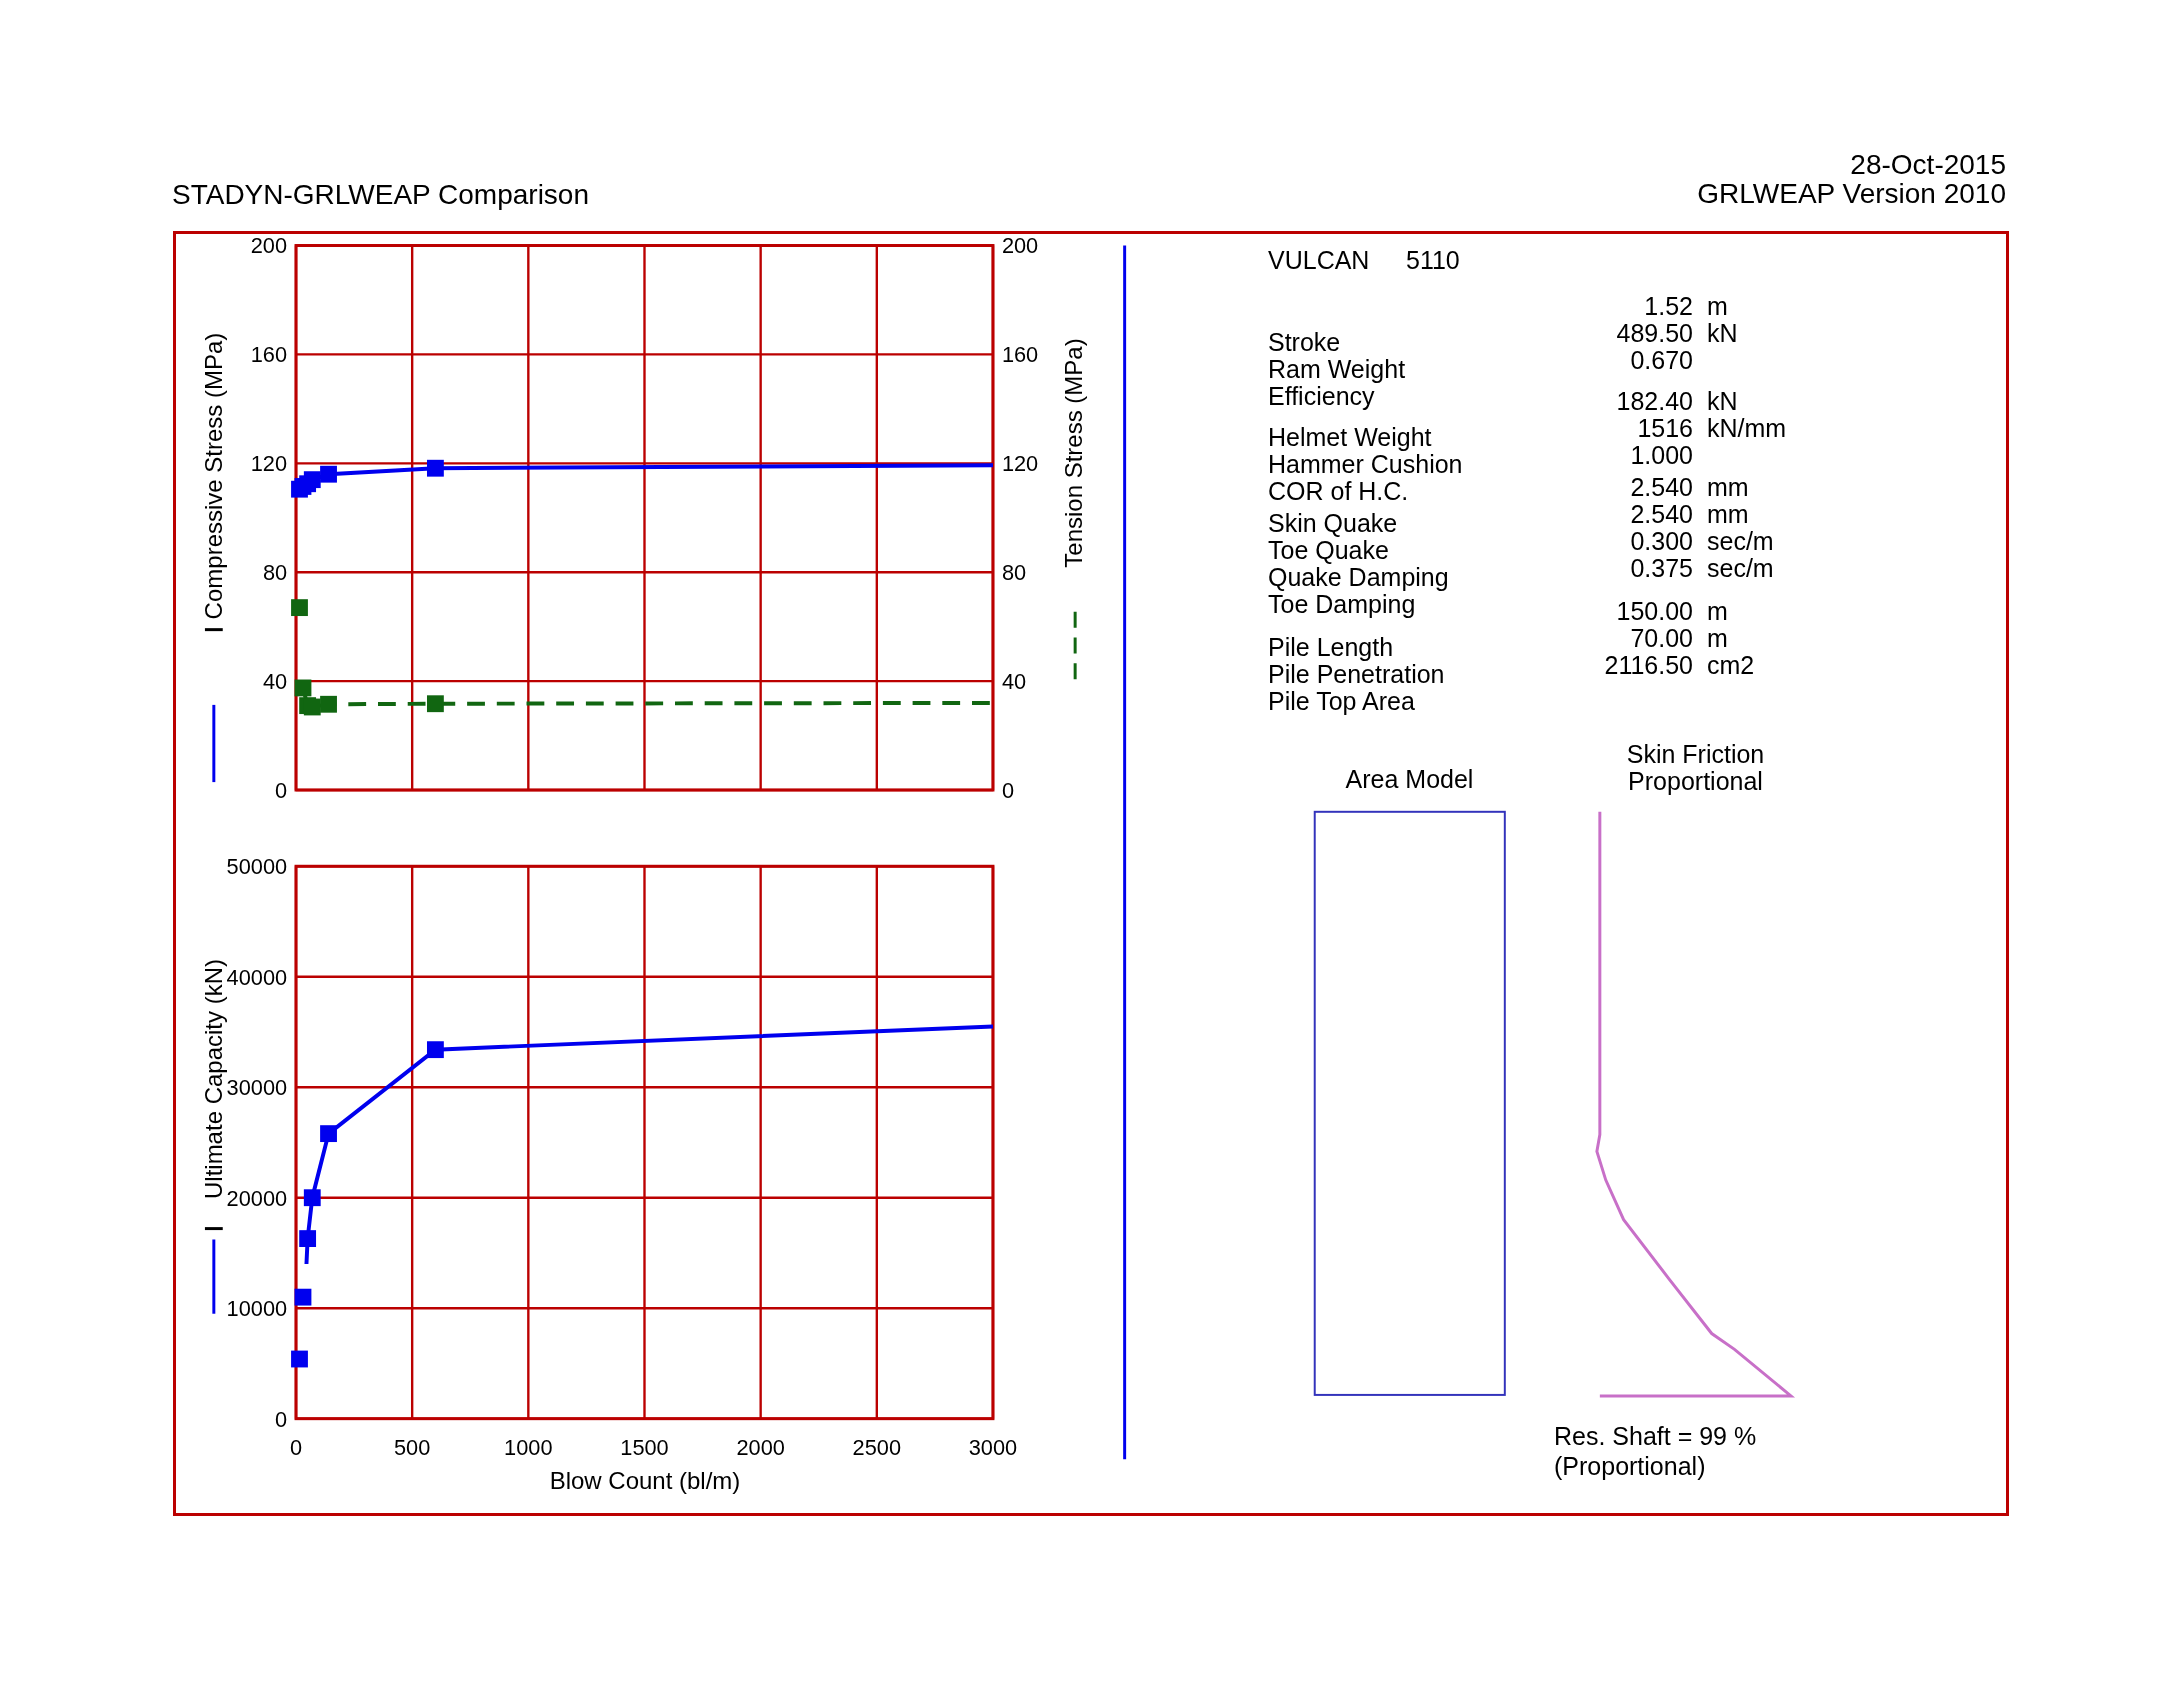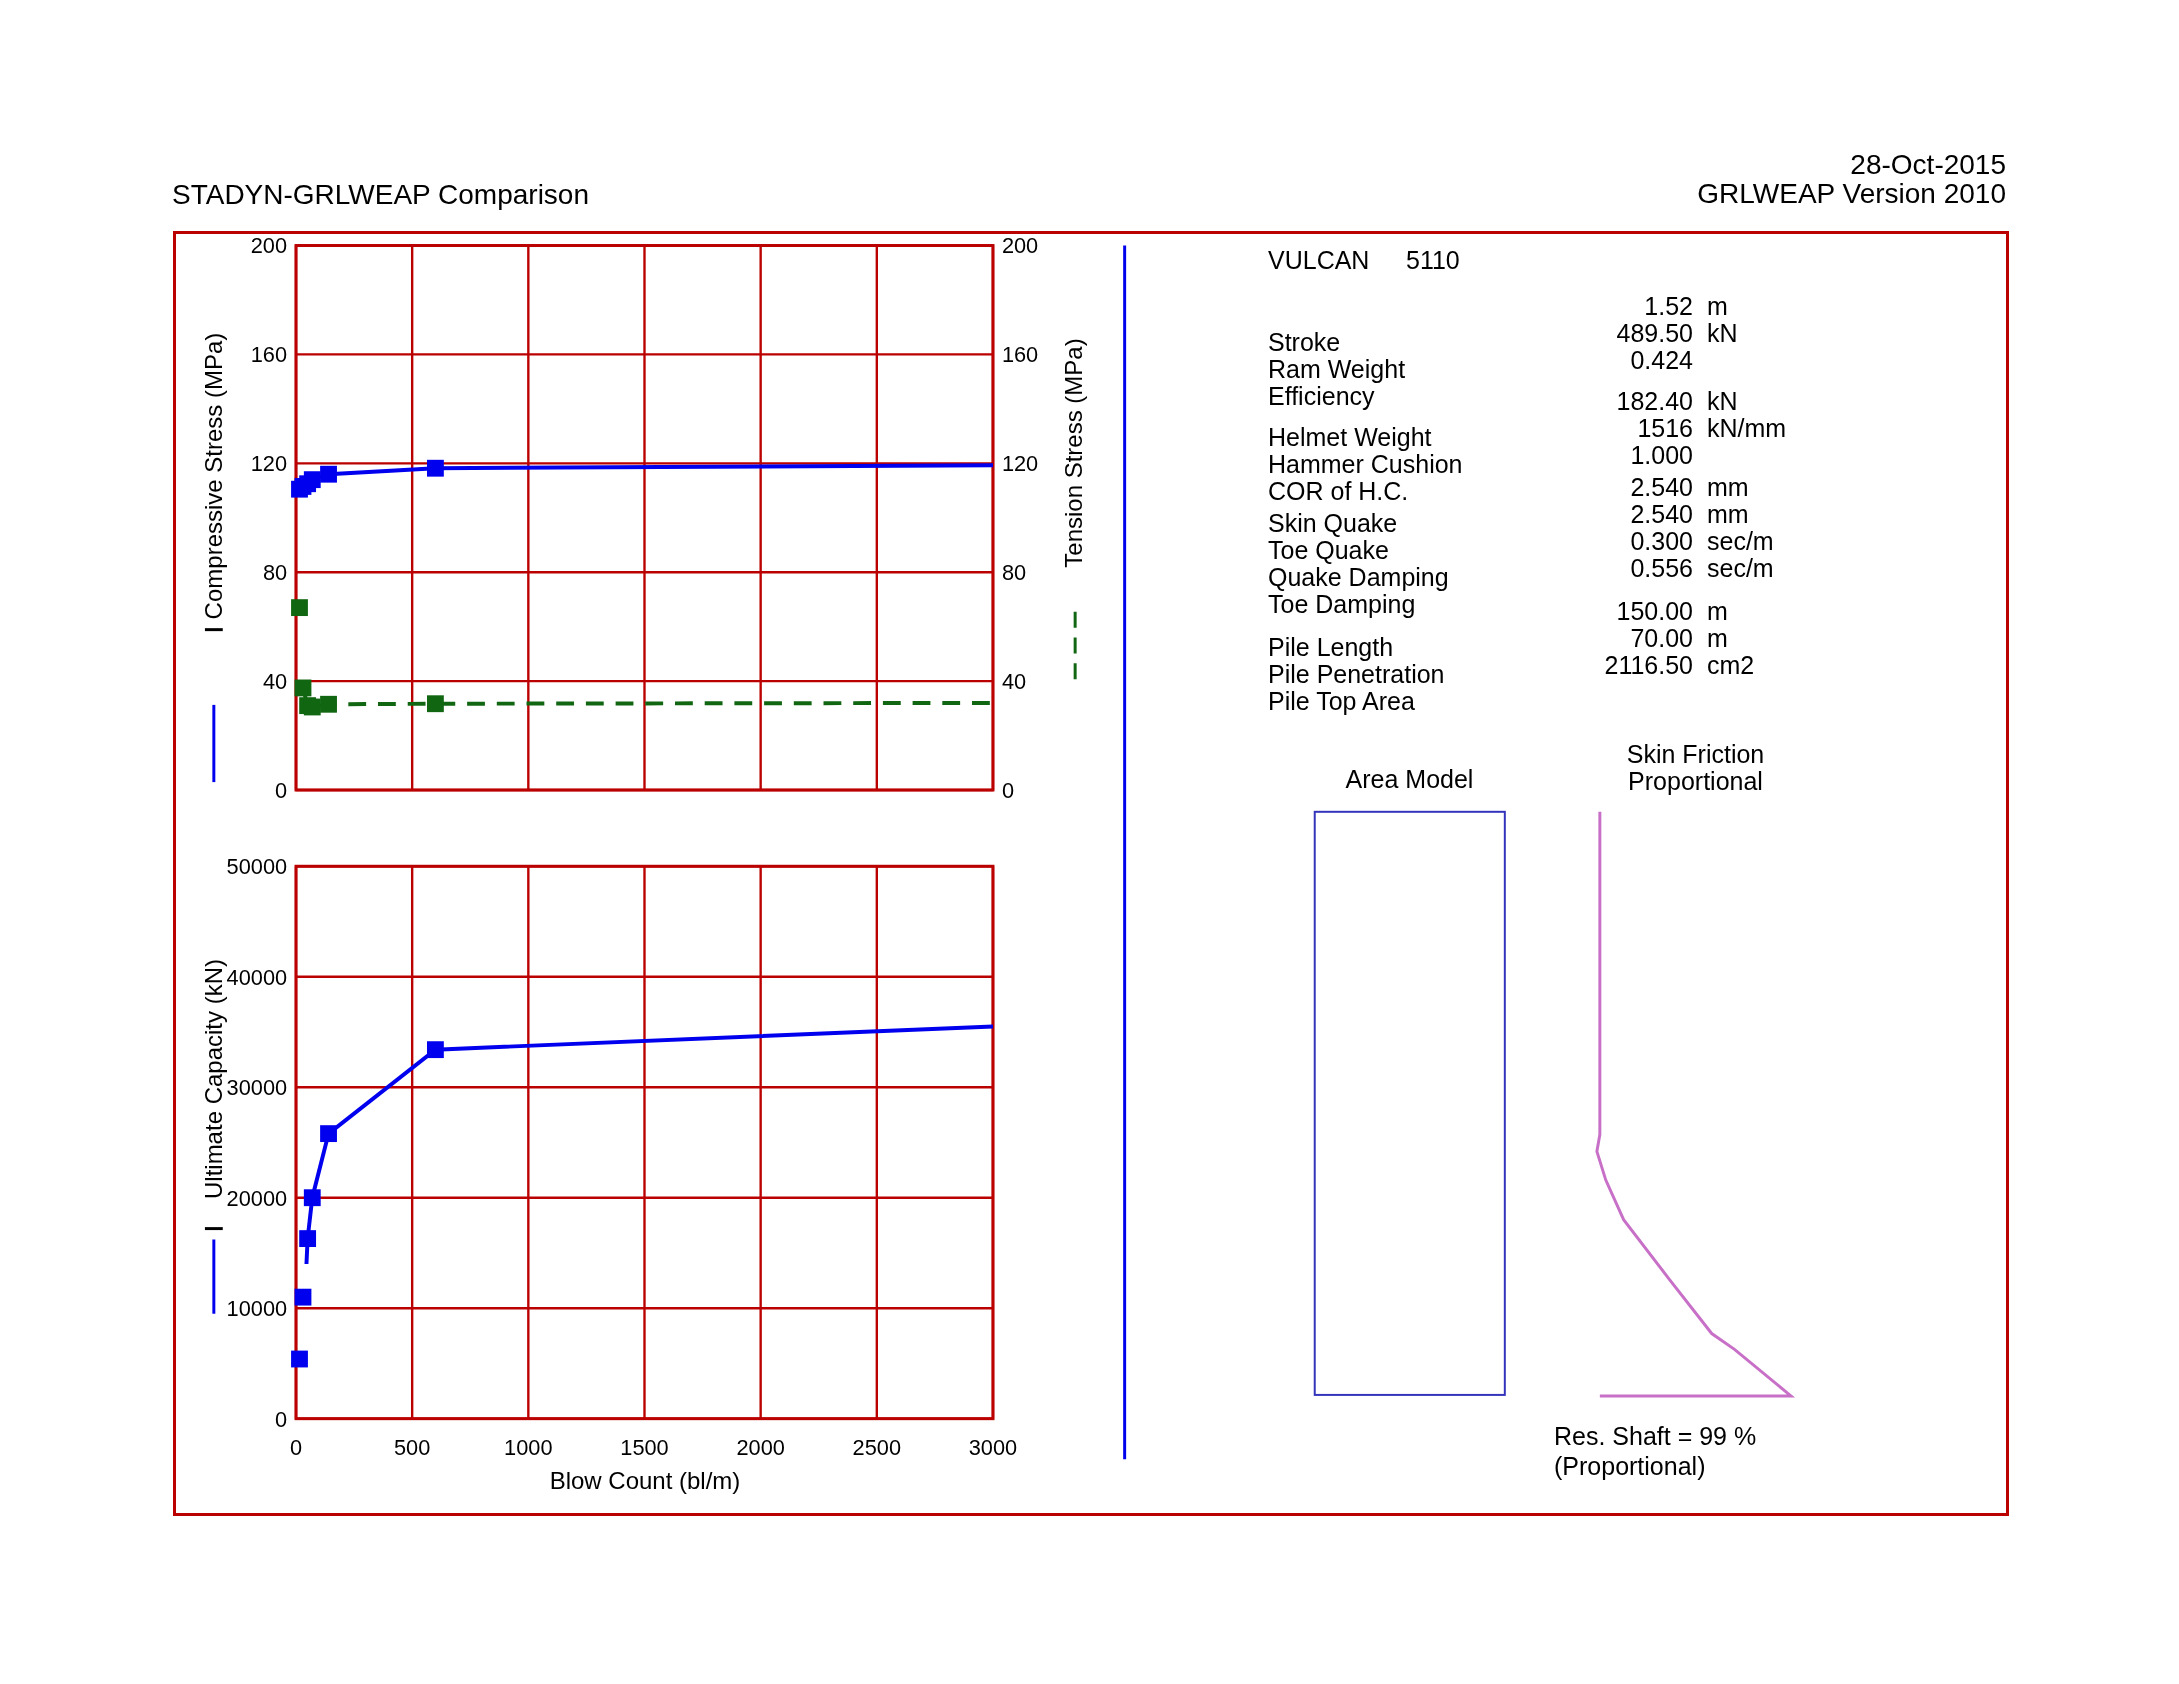--- a/index.html
+++ b/index.html
@@ -150,21 +150,21 @@
       <span class="pvalue">1.52</span>
       <span class="punit">m</span>
     </div>
     <div class="prow">
       <span class="plabel">Ram Weight</span>
       <span class="pvalue">489.50</span>
       <span class="punit">kN</span>
     </div>
     <div class="prow">
       <span class="plabel">Efficiency</span>
-      <span class="pvalue">0.424</span>
+      <span class="pvalue">0.670</span>
       <span class="punit"></span>
     </div>
   </div>
 
   <div class="abs ptext" style="left:1268px;top:388px;width:554px;">
     <div class="prow">
       <span class="plabel">Helmet Weight</span>
       <span class="pvalue">182.40</span>
       <span class="punit">kN</span>
     </div>
@@ -191,21 +191,21 @@
       <span class="pvalue">2.540</span>
       <span class="punit">mm</span>
     </div>
     <div class="prow">
       <span class="plabel">Quake Damping</span>
       <span class="pvalue">0.300</span>
       <span class="punit">sec/m</span>
     </div>
     <div class="prow">
       <span class="plabel">Toe Damping</span>
-      <span class="pvalue">0.556</span>
+      <span class="pvalue">0.375</span>
       <span class="punit">sec/m</span>
     </div>
   </div>
 
   <div class="abs ptext" style="left:1268px;top:598px;width:554px;">
     <div class="prow">
       <span class="plabel">Pile Length</span>
       <span class="pvalue">150.00</span>
       <span class="punit">m</span>
     </div>

